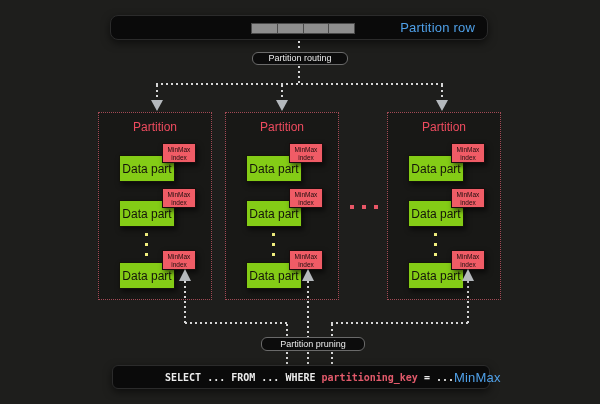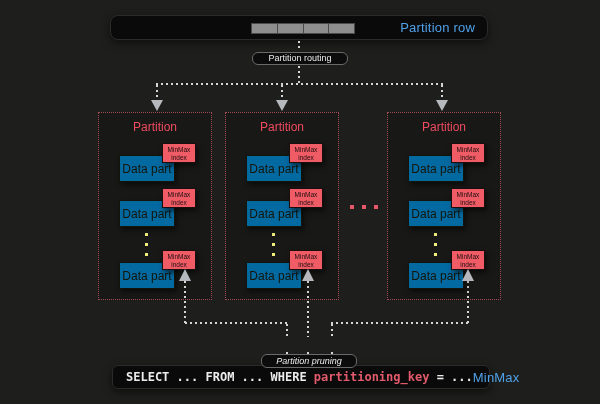--- a/index.html
+++ b/index.html
@@ -18,30 +18,30 @@
     box-shadow:0 3px 8px rgba(0,0,0,.55);
   }
   .top-bar { left:110px; top:15px; width:378px; height:25px; justify-content:flex-end; padding-right:12px; }
   .query-bar { left:112px; top:365px; width:378px; height:24px; border-radius:6px; justify-content:space-between; padding:0 12px 0 13px; }
   .blue-label { color:#4fa0e8; font-size:13px; letter-spacing:.2px; }
 
   .segments { position:absolute; left:140px; top:7px; width:104px; height:11px; display:flex; }
   .seg-cell { flex:1; background:#8e8e8e; border:1px solid #4a4a4a; }
   .seg-cell + .seg-cell { margin-left:-1px; }
 
-  .sql { font-family:"DejaVu Sans Mono","Liberation Mono",monospace; font-size:12px; font-weight:700; color:#ececec; white-space:pre; }
+  .sql { font-family:"DejaVu Sans Mono","Liberation Mono",monospace; font-size:10px; font-weight:700; color:#ececec; white-space:pre;margin-left:39px; }
   .sql .key { color:#e25a6b; }
 
   
   .pill {
     position:absolute; background:#0c0c0c; border:1px solid #6a6a6a; border-radius:6px;
     color:#ebebeb; font-size:9px; line-height:11px; text-align:center;
   }
   .routing-pill { left:252px; top:52px; width:96px; height:13px; }
-  .pruning-pill { left:261px; top:354px; width:96px; height:14px; line-height:12px; z-index:5;font-style:italic; }
+  .pruning-pill { left:261px; top:337px; width:104px; height:14px; line-height:12px; z-index:5; }
 
   
   .vline { position:absolute; width:2px;
     background-image:repeating-linear-gradient(to bottom,#d6d6d6 0 2px,transparent 2px 5px); }
   .hline { position:absolute; height:2px;
     background-image:repeating-linear-gradient(to right,#d6d6d6 0 2px,transparent 2px 5px); }
 
   .arrow-down { position:absolute; width:0; height:0;
     border-left:6px solid transparent; border-right:6px solid transparent;
     border-top:11px solid #b5b9bd; }
@@ -52,21 +52,21 @@
   
   .partition {
     position:absolute; top:112px; width:114px; height:188px;
     border:1px dotted #a24a55; background:rgba(0,0,0,.18);
   }
   .partition.p0 { left:98px; } .partition.p1 { left:225px; } .partition.p2 { left:387px; }
   .partition-title { position:absolute; top:7px; left:0; right:0; text-align:center; color:#ee4b5f; font-size:12px; }
 
   .data-part {
     position:absolute; left:20px; width:56px; height:27px; z-index:1;
-    background:#0369a1; border:1px solid #14140a; color:#15150a;
+    background:#84cc16; border:1px solid #14140a; color:#15150a;
     font-size:12px; display:flex; align-items:center; justify-content:center;
     box-shadow:2px 3px 5px rgba(0,0,0,.55);
   }
   .data-part.r1 { top:42px; } .data-part.r2 { top:87px; } .data-part.r3 { top:149px; }
 
   .minmax-tag {
     position:absolute; left:63px; width:34px; height:20px; z-index:2;
     background:#f05c66; border:1px solid #1a0d0d; color:#1c0d0d;
     font-size:6.5px; line-height:7.5px; text-align:center; padding-top:2px;
     box-shadow:2px 3px 5px rgba(0,0,0,.55);

